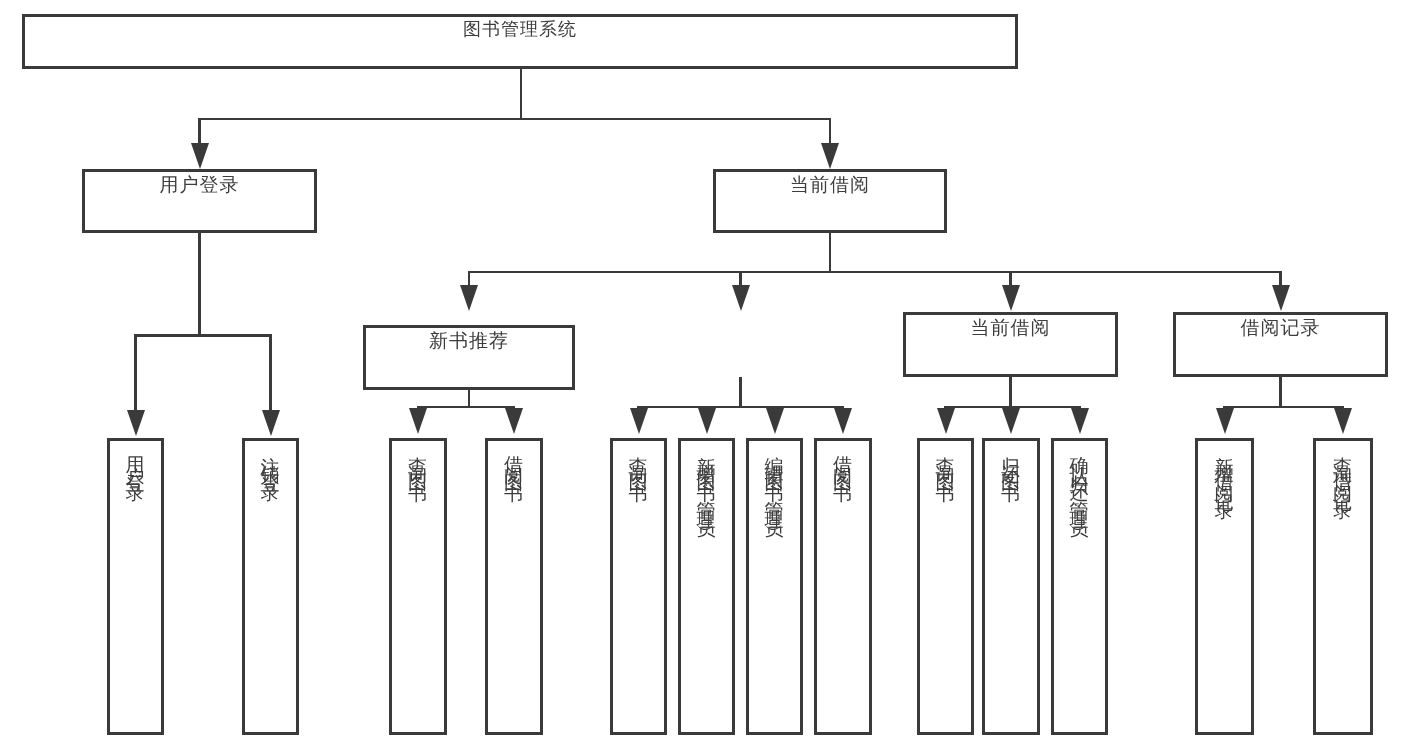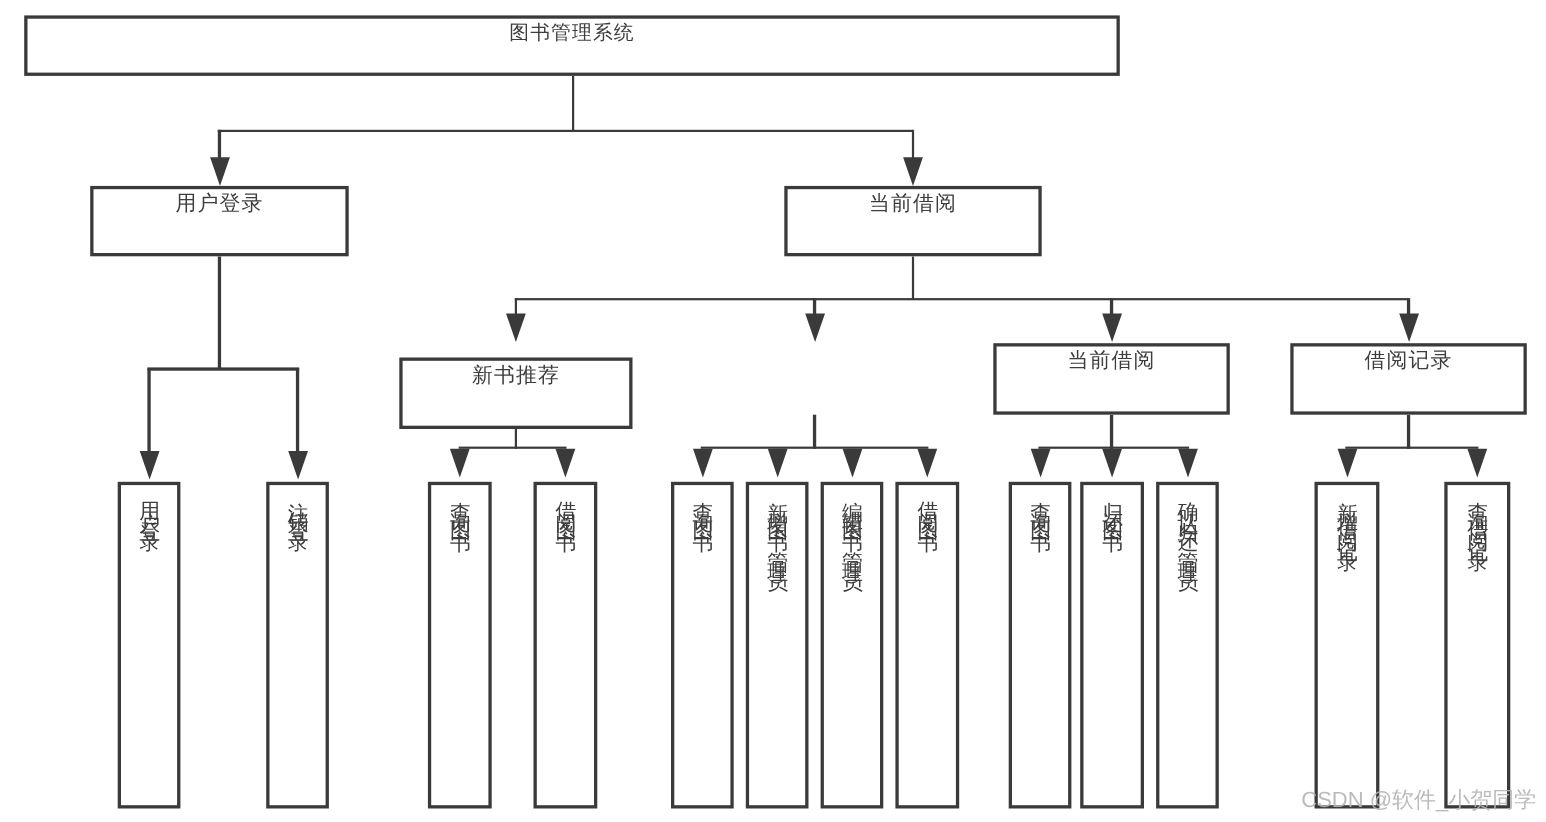--- a/index.html
+++ b/index.html
@@ -141,15 +141,14 @@
     <span>确认归还（管理员）</span>
   </div>
 
   <div class="node vnode" style="left:1195px;top:438px;width:59px;height:297px;">
     <span>新增借阅记录</span>
   </div>
   <div class="node vnode" style="left:1313px;top:438px;width:60px;height:297px;">
     <span>查询借阅记录</span>
   </div>
 
-  <div class="watermark">CSDN @软件_小贺同学</div>
 
 </div>
 
 </body></html>

